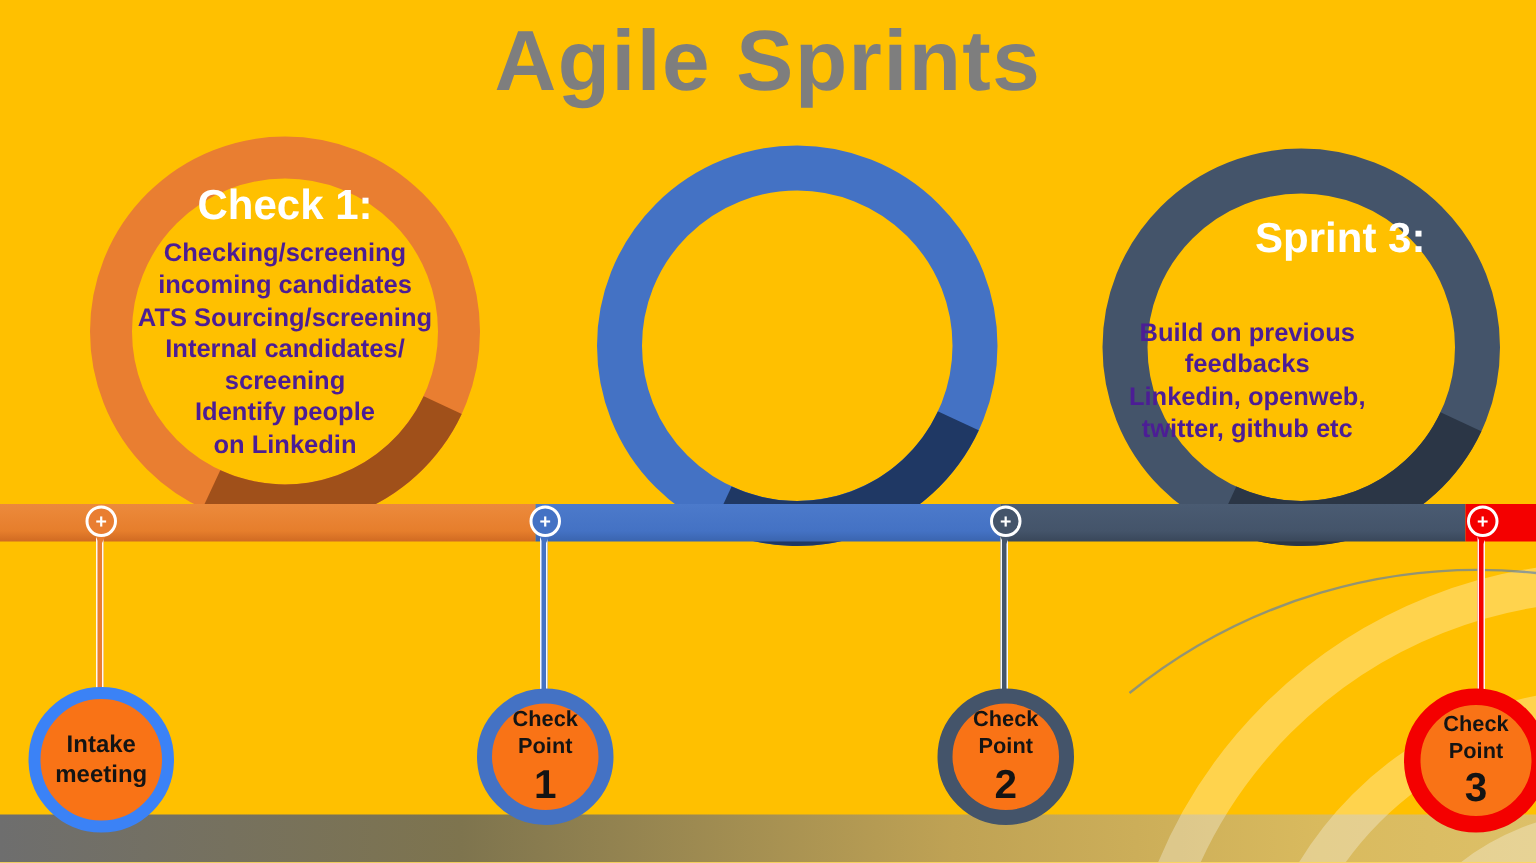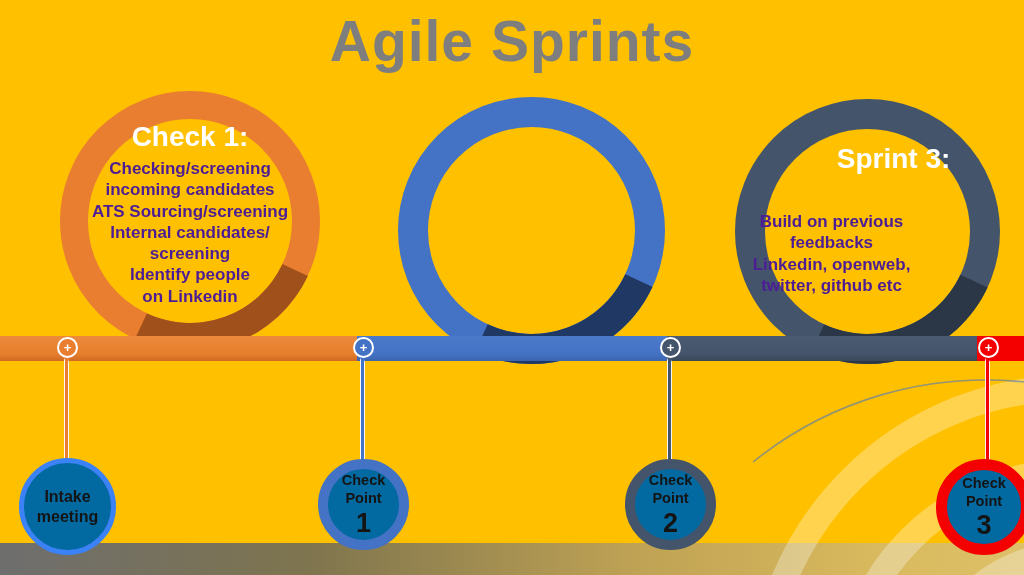--- a/index.html
+++ b/index.html
@@ -62,25 +62,25 @@
   .stem{
     position:absolute;top:357px;height:105px;width:3px;z-index:7;
     border-left:1px solid rgba(255,255,255,0.95);border-right:1px solid rgba(255,255,255,0.95);
   }
   #stem1{left:64px;background:#E97E31;}
   #stem2{left:360px;background:#4472C4;}
   #stem3{left:667px;background:#44546A;}
   #stem4{left:985px;background:#F40000;}
   
   .cp{
-    position:absolute;border-radius:50%;background:#0369a1;box-sizing:border-box;z-index:10;
+    position:absolute;border-radius:50%;background:#f97316;box-sizing:border-box;z-index:10;
     display:flex;flex-direction:column;align-items:center;justify-content:center;
     text-align:center;color:#141414;font-weight:700;
   }
-  #cp0{left:19px;top:458px;width:97px;height:97px;border:5px solid #3b82f6;}
+  #cp0{left:19px;top:458px;width:97px;height:97px;border:8px solid #3b82f6;}
   #cp1{left:318px;top:459px;width:91px;height:91px;border:10px solid #4472C4;}
   #cp2{left:625px;top:459px;width:91px;height:91px;border:10px solid #44546A;}
   #cp3{left:936px;top:459px;width:96px;height:96px;border:11px solid #F40000;}
   .cp-label{font-size:14.5px;line-height:1.22;white-space:pre-line;}
   #cp0 .cp-label{font-size:16px;}
   .cp-num{font-size:27px;line-height:1;margin-top:2px;}
   
   .strip{
     position:absolute;left:0;top:543px;width:1024px;height:32px;z-index:1;
     background:linear-gradient(90deg,#6E6E6E 0%,#7E744E 30%,#BFA254 62%,#D9BA5E 86%,#DDC068 100%);

